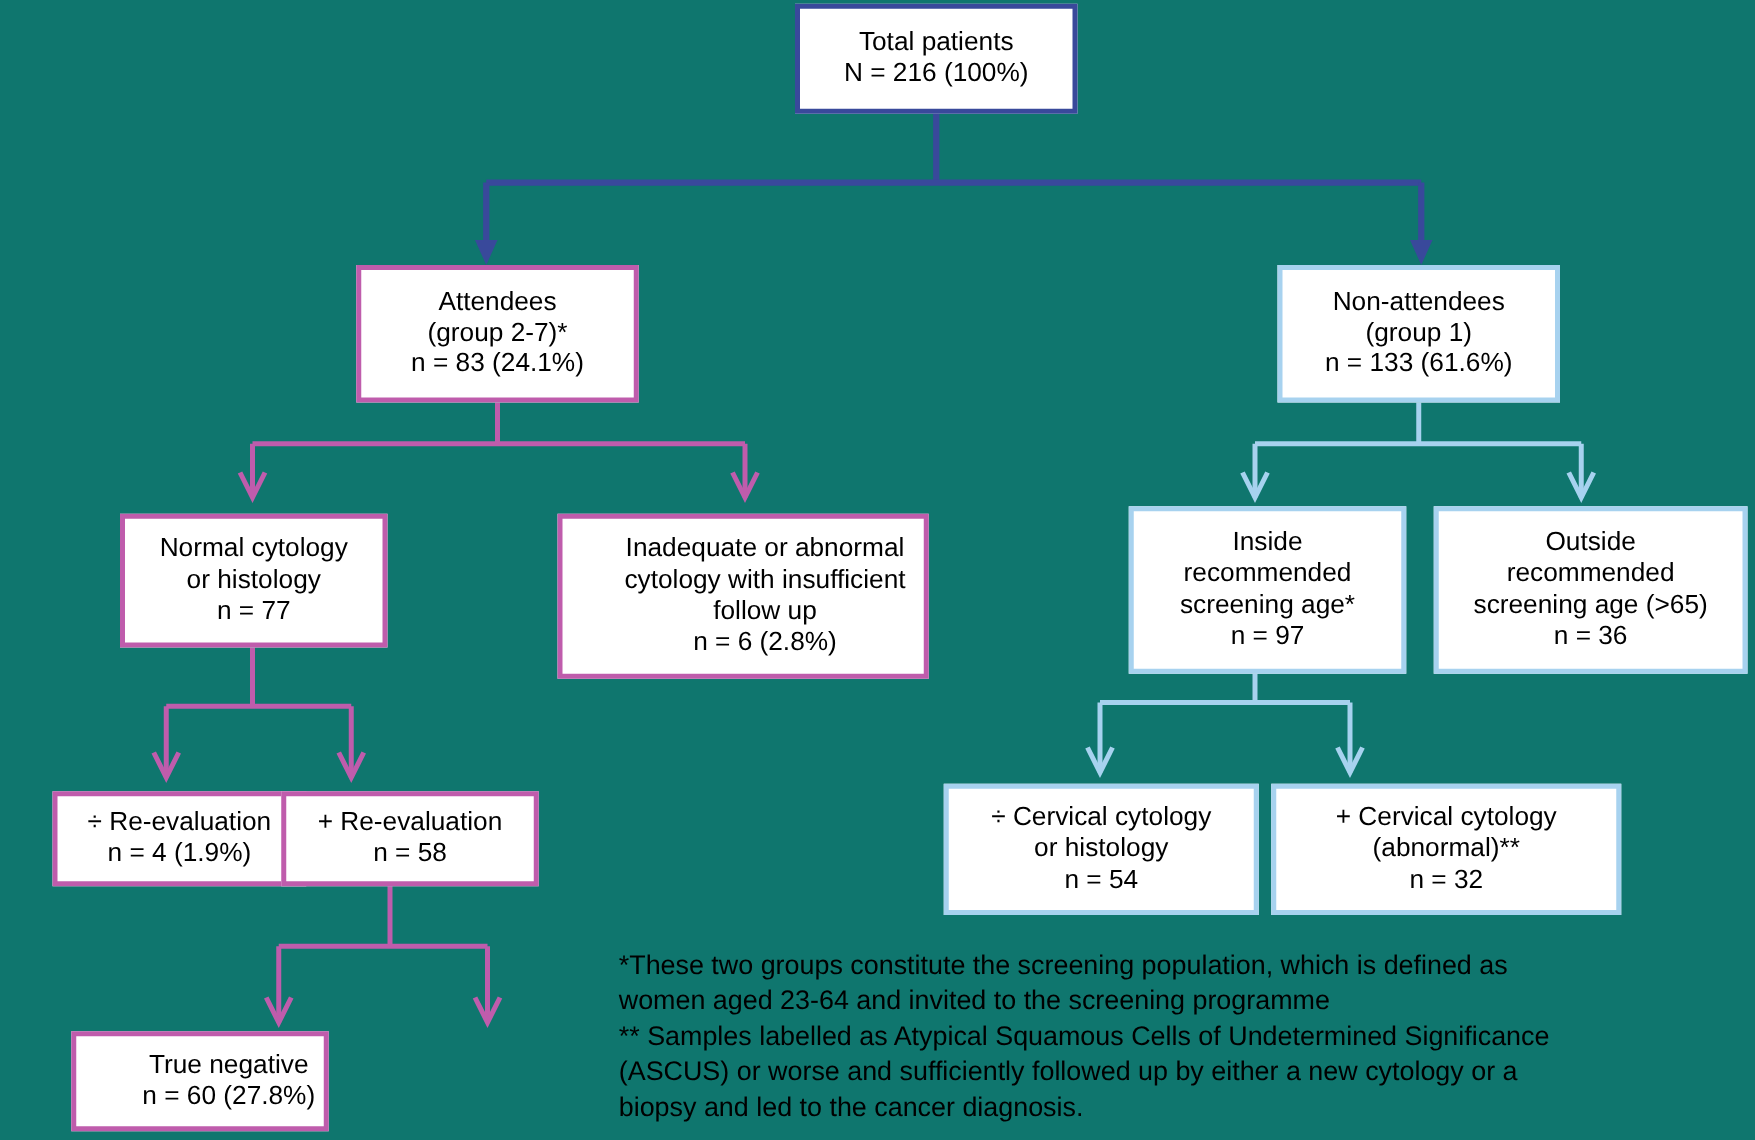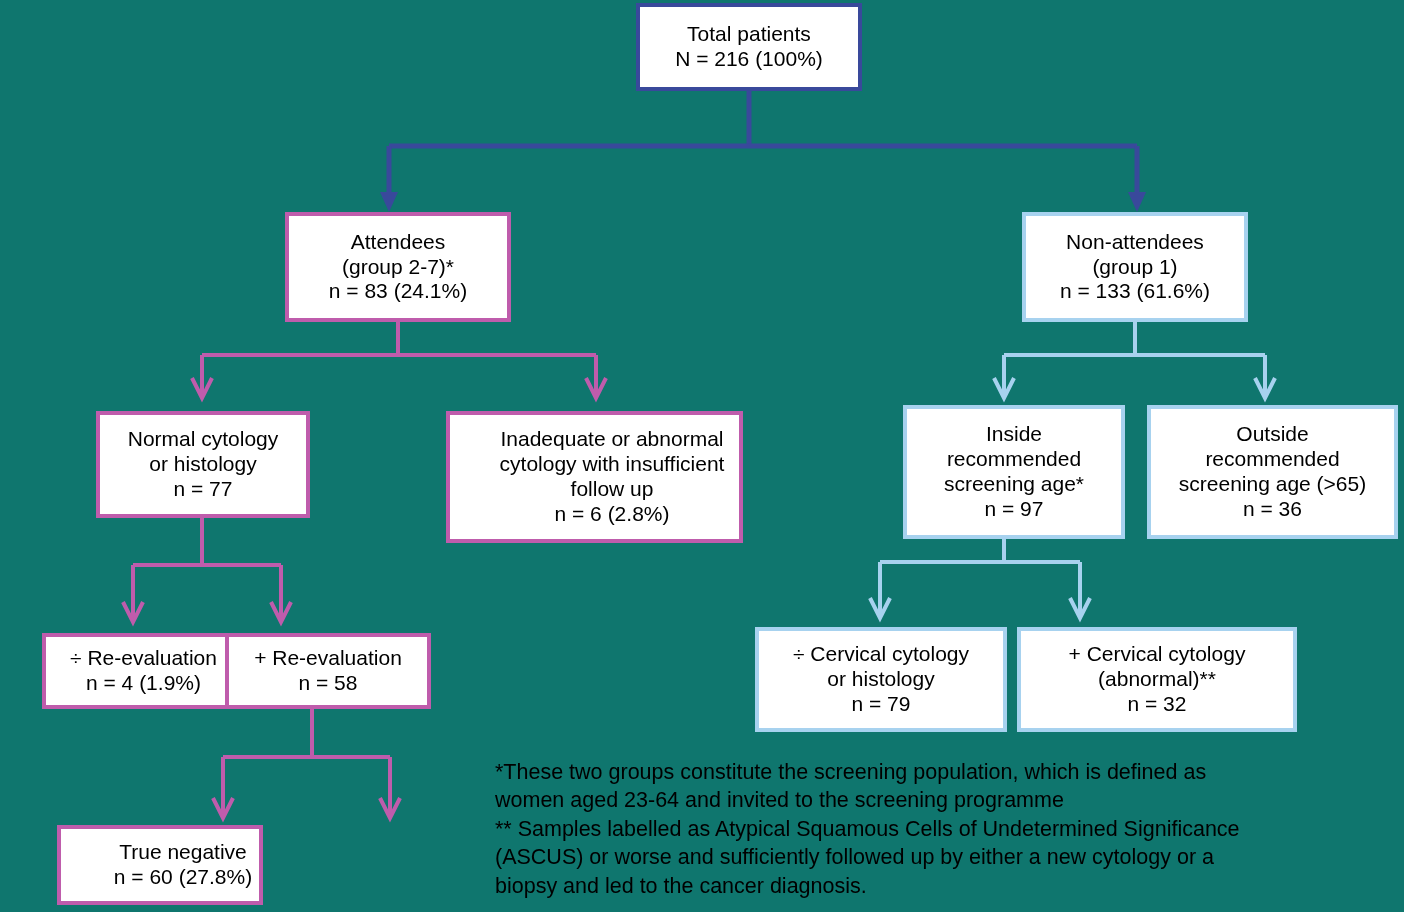--- a/index.html
+++ b/index.html
@@ -166,21 +166,21 @@
   <div class="node n-blue" style="left:1147px; top:405px; width:251px; height:134px;">
     <span class="txt">Outside
 recommended
 screening age (&gt;65)
 n = 36</span>
   </div>
 
   <div class="node n-blue" style="left:755px; top:627px; width:252px; height:105px;">
     <span class="txt">÷ Cervical cytology
 or histology
-n = 79</span>
+n = 54</span>
   </div>
 
   <div class="node n-blue" style="left:1017px; top:627px; width:280px; height:105px;">
     <span class="txt">+ Cervical cytology
 (abnormal)**
 n = 32</span>
   </div>
 
   <div class="footnote" style="left:495px; top:758px; width:900px;">*These two groups constitute the screening population, which is defined as
 women aged 23-64 and invited to the screening programme

